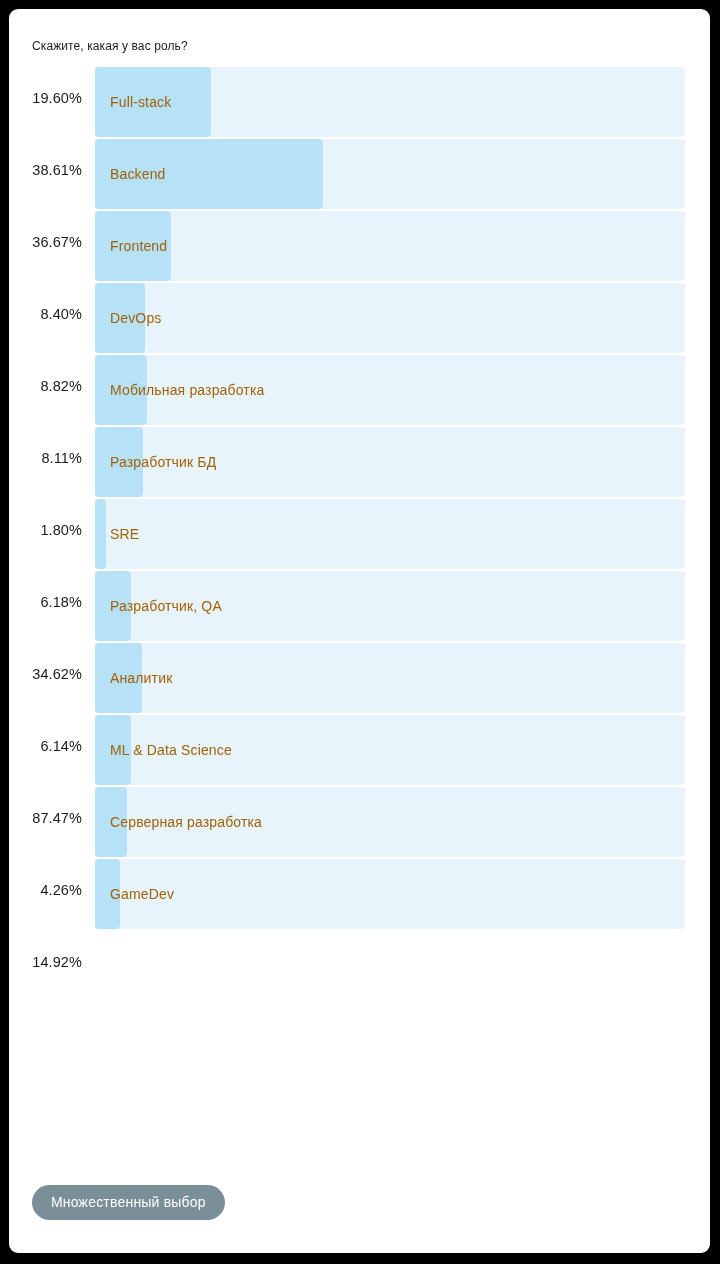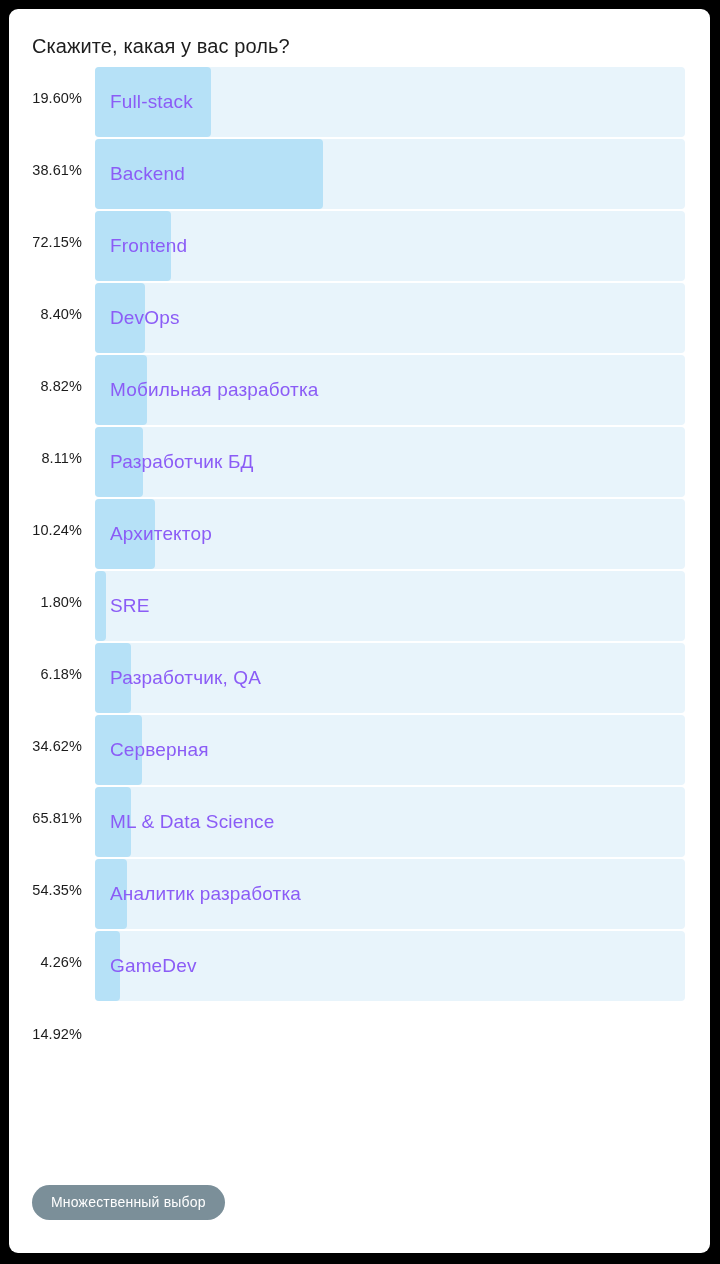--- a/index.html
+++ b/index.html
@@ -32,21 +32,21 @@
     background: #ffffff;
     border-radius: 9px;
     box-sizing: border-box;
     overflow: hidden;
   }
 
   #chart-title {
     position: absolute;
     left: 23px;
     top: 27px;
-    font-size: 20px;
+    font-size: 12px;
     line-height: 20px;
     color: #1d1d1d;
     letter-spacing: 0.1px;
     white-space: nowrap;
   }
 
   #bars-region {
     position: absolute;
     left: 0;
     top: 58px;
@@ -91,22 +91,22 @@
     height: 70px;
     background: #b6e1f7;
     border-radius: 4px;
   }
 
   .bar-caption {
     position: absolute;
     left: 15px;
     top: 50%;
     transform: translateY(-50%);
-    font-size: 19px;
-    color: #8b5cf6;
+    font-size: 14px;
+    color: #a16207;
     letter-spacing: 0.15px;
     white-space: nowrap;
     z-index: 2;
     pointer-events: none;
   }
 
   #footer-badge-wrap {
     position: absolute;
     left: 23px;
     bottom: 33px;
@@ -141,21 +141,21 @@
           </div>
         </div>
         <div class="bar-row">
           <div class="pct-label">38.61%</div>
           <div class="bar-track">
             <div class="bar-fill" style="width: 38.61%; background: rgb(182, 225, 247);"></div>
             <div class="bar-caption">Backend</div>
           </div>
         </div>
         <div class="bar-row">
-          <div class="pct-label">72.15%</div>
+          <div class="pct-label">36.67%</div>
           <div class="bar-track">
             <div class="bar-fill" style="width: 12.87%; background: rgb(182, 225, 247);"></div>
             <div class="bar-caption">Frontend</div>
           </div>
         </div>
         <div class="bar-row">
           <div class="pct-label">8.40%</div>
           <div class="bar-track">
             <div class="bar-fill" style="width: 8.4%; background: rgb(182, 225, 247);"></div>
             <div class="bar-caption">DevOps</div>
@@ -169,59 +169,52 @@
           </div>
         </div>
         <div class="bar-row">
           <div class="pct-label">8.11%</div>
           <div class="bar-track">
             <div class="bar-fill" style="width: 8.11%; background: rgb(182, 225, 247);"></div>
             <div class="bar-caption">Разработчик БД</div>
           </div>
         </div>
         <div class="bar-row">
-          <div class="pct-label">10.24%</div>
-          <div class="bar-track">
-            <div class="bar-fill" style="width: 10.24%; background: rgb(182, 225, 247);"></div>
-            <div class="bar-caption">Архитектор</div>
-          </div>
-        </div>
-        <div class="bar-row">
           <div class="pct-label">1.80%</div>
           <div class="bar-track">
             <div class="bar-fill" style="width: 1.8%; background: rgb(182, 225, 247);"></div>
             <div class="bar-caption">SRE</div>
           </div>
         </div>
         <div class="bar-row">
           <div class="pct-label">6.18%</div>
           <div class="bar-track">
             <div class="bar-fill" style="width: 6.18%; background: rgb(182, 225, 247);"></div>
             <div class="bar-caption">Разработчик, QA</div>
           </div>
         </div>
         <div class="bar-row">
           <div class="pct-label">34.62%</div>
           <div class="bar-track">
             <div class="bar-fill" style="width: 8.02%; background: rgb(182, 225, 247);"></div>
-            <div class="bar-caption">Серверная</div>
-          </div>
-        </div>
-        <div class="bar-row">
-          <div class="pct-label">65.81%</div>
+            <div class="bar-caption">Аналитик</div>
+          </div>
+        </div>
+        <div class="bar-row">
+          <div class="pct-label">6.14%</div>
           <div class="bar-track">
             <div class="bar-fill" style="width: 6.14%; background: rgb(182, 225, 247);"></div>
             <div class="bar-caption">ML &amp; Data Science</div>
           </div>
         </div>
         <div class="bar-row">
-          <div class="pct-label">54.35%</div>
+          <div class="pct-label">87.47%</div>
           <div class="bar-track">
             <div class="bar-fill" style="width: 5.39%; background: rgb(182, 225, 247);"></div>
-            <div class="bar-caption">Аналитик разработка</div>
+            <div class="bar-caption">Серверная разработка</div>
           </div>
         </div>
         <div class="bar-row">
           <div class="pct-label">4.26%</div>
           <div class="bar-track">
             <div class="bar-fill" style="width: 4.26%; background: rgb(182, 225, 247);"></div>
             <div class="bar-caption">GameDev</div>
           </div>
         </div>
         <div class="bar-row">

